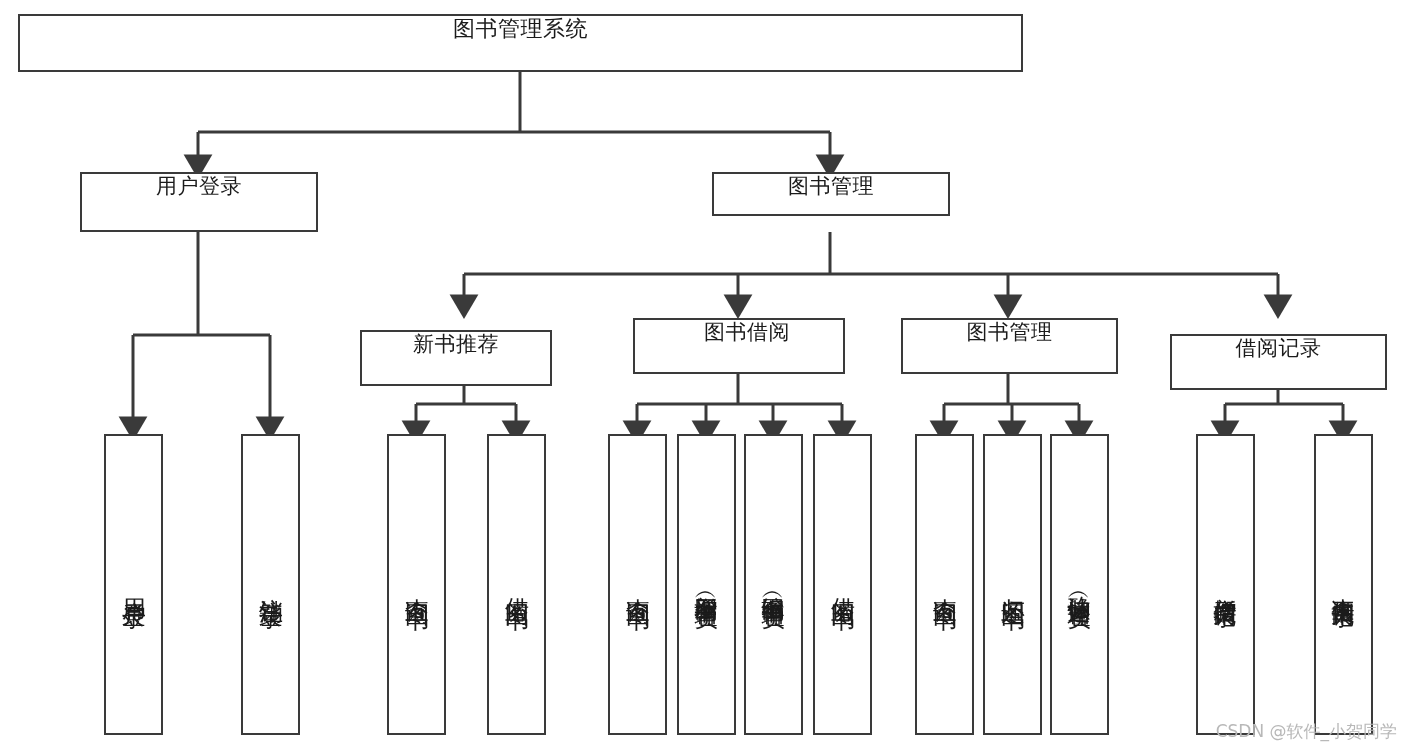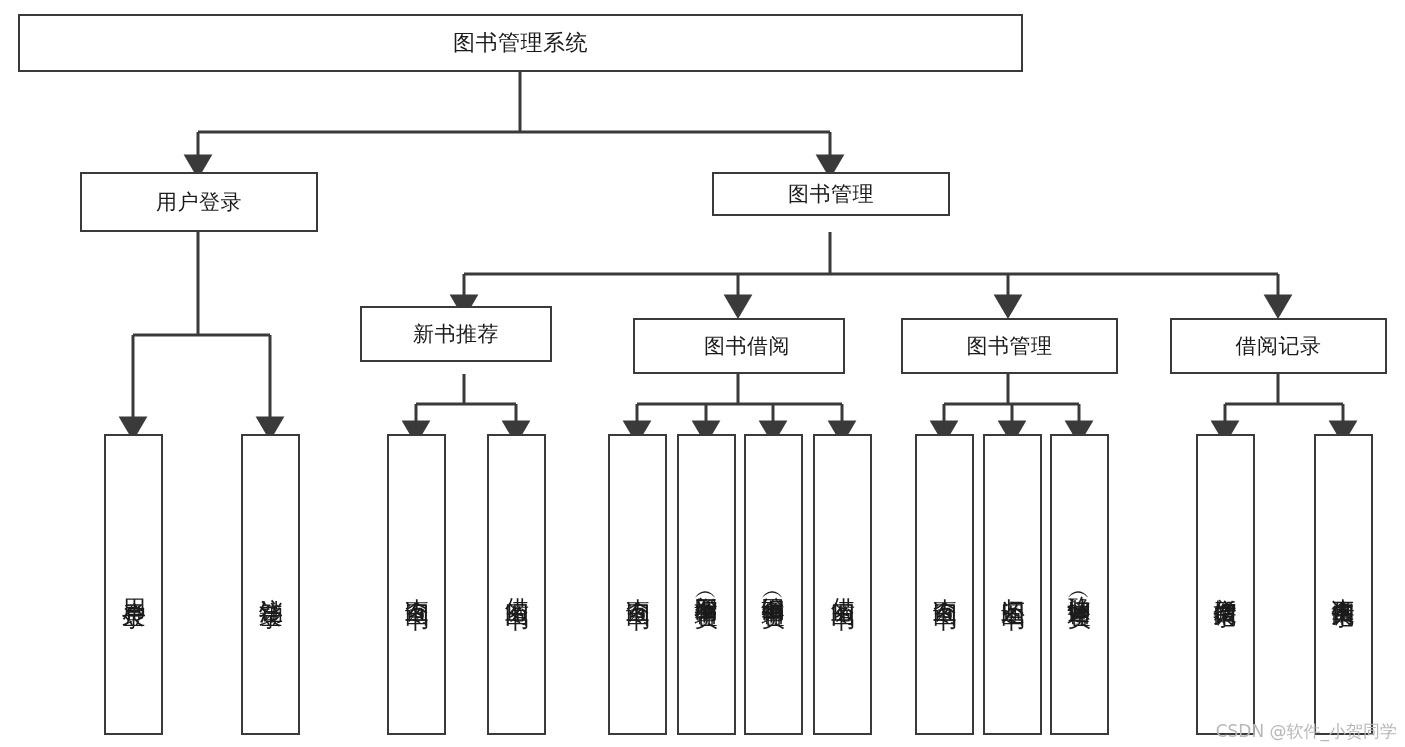--- a/index.html
+++ b/index.html
@@ -25,21 +25,20 @@
     width: 1405px;
     height: 747px;
     pointer-events: none;
   }
   .node {
     position: absolute;
     box-sizing: border-box;
     border: 2.5px solid #3a3a3a;
     background: #ffffff;
     display: flex;
-    align-items: center;
     justify-content: center;
     color: #1b1b1b;
     z-index: 2;
   }
   .node .lbl {
     display: block;
     text-align: center;
     line-height: 1.18;
   }
   
@@ -141,33 +140,33 @@
   </div>
 
   <div class="node horiz" style="left:80px; top:172px; width:238px; height:60px;">
     <span class="lbl">用户登录</span>
   </div>
 
   <div class="node horiz" style="left:712px; top:172px; width:238px; height:44px;">
     <span class="lbl">图书管理</span>
   </div>
 
-  <div class="node horiz" style="left:360px; top:306px; width:192px; height:56px;">
+  <div class="node horiz" style="left:360px; top:330px; width:192px; height:56px;">
     <span class="lbl">新书推荐</span>
   </div>
 
   <div class="node horiz" style="left:633px; top:318px; width:212px; height:56px;padding-left:16px;">
     <span class="lbl">图书借阅</span>
   </div>
 
   <div class="node horiz" style="left:901px; top:318px; width:217px; height:56px;">
     <span class="lbl">图书管理</span>
   </div>
 
-  <div class="node horiz" style="left:1170px; top:318px; width:217px; height:56px;">
+  <div class="node horiz" style="left:1170px; top:334px; width:217px; height:56px;">
     <span class="lbl">借阅记录</span>
   </div>
 
   <div class="node vert" style="left:104px; top:434px; width:59px; height:301px;">
     <span class="lbl">用户登录</span>
   </div>
 
   <div class="node vert" style="left:241px; top:434px; width:59px; height:301px;">
     <span class="lbl">注销登录</span>
   </div>

